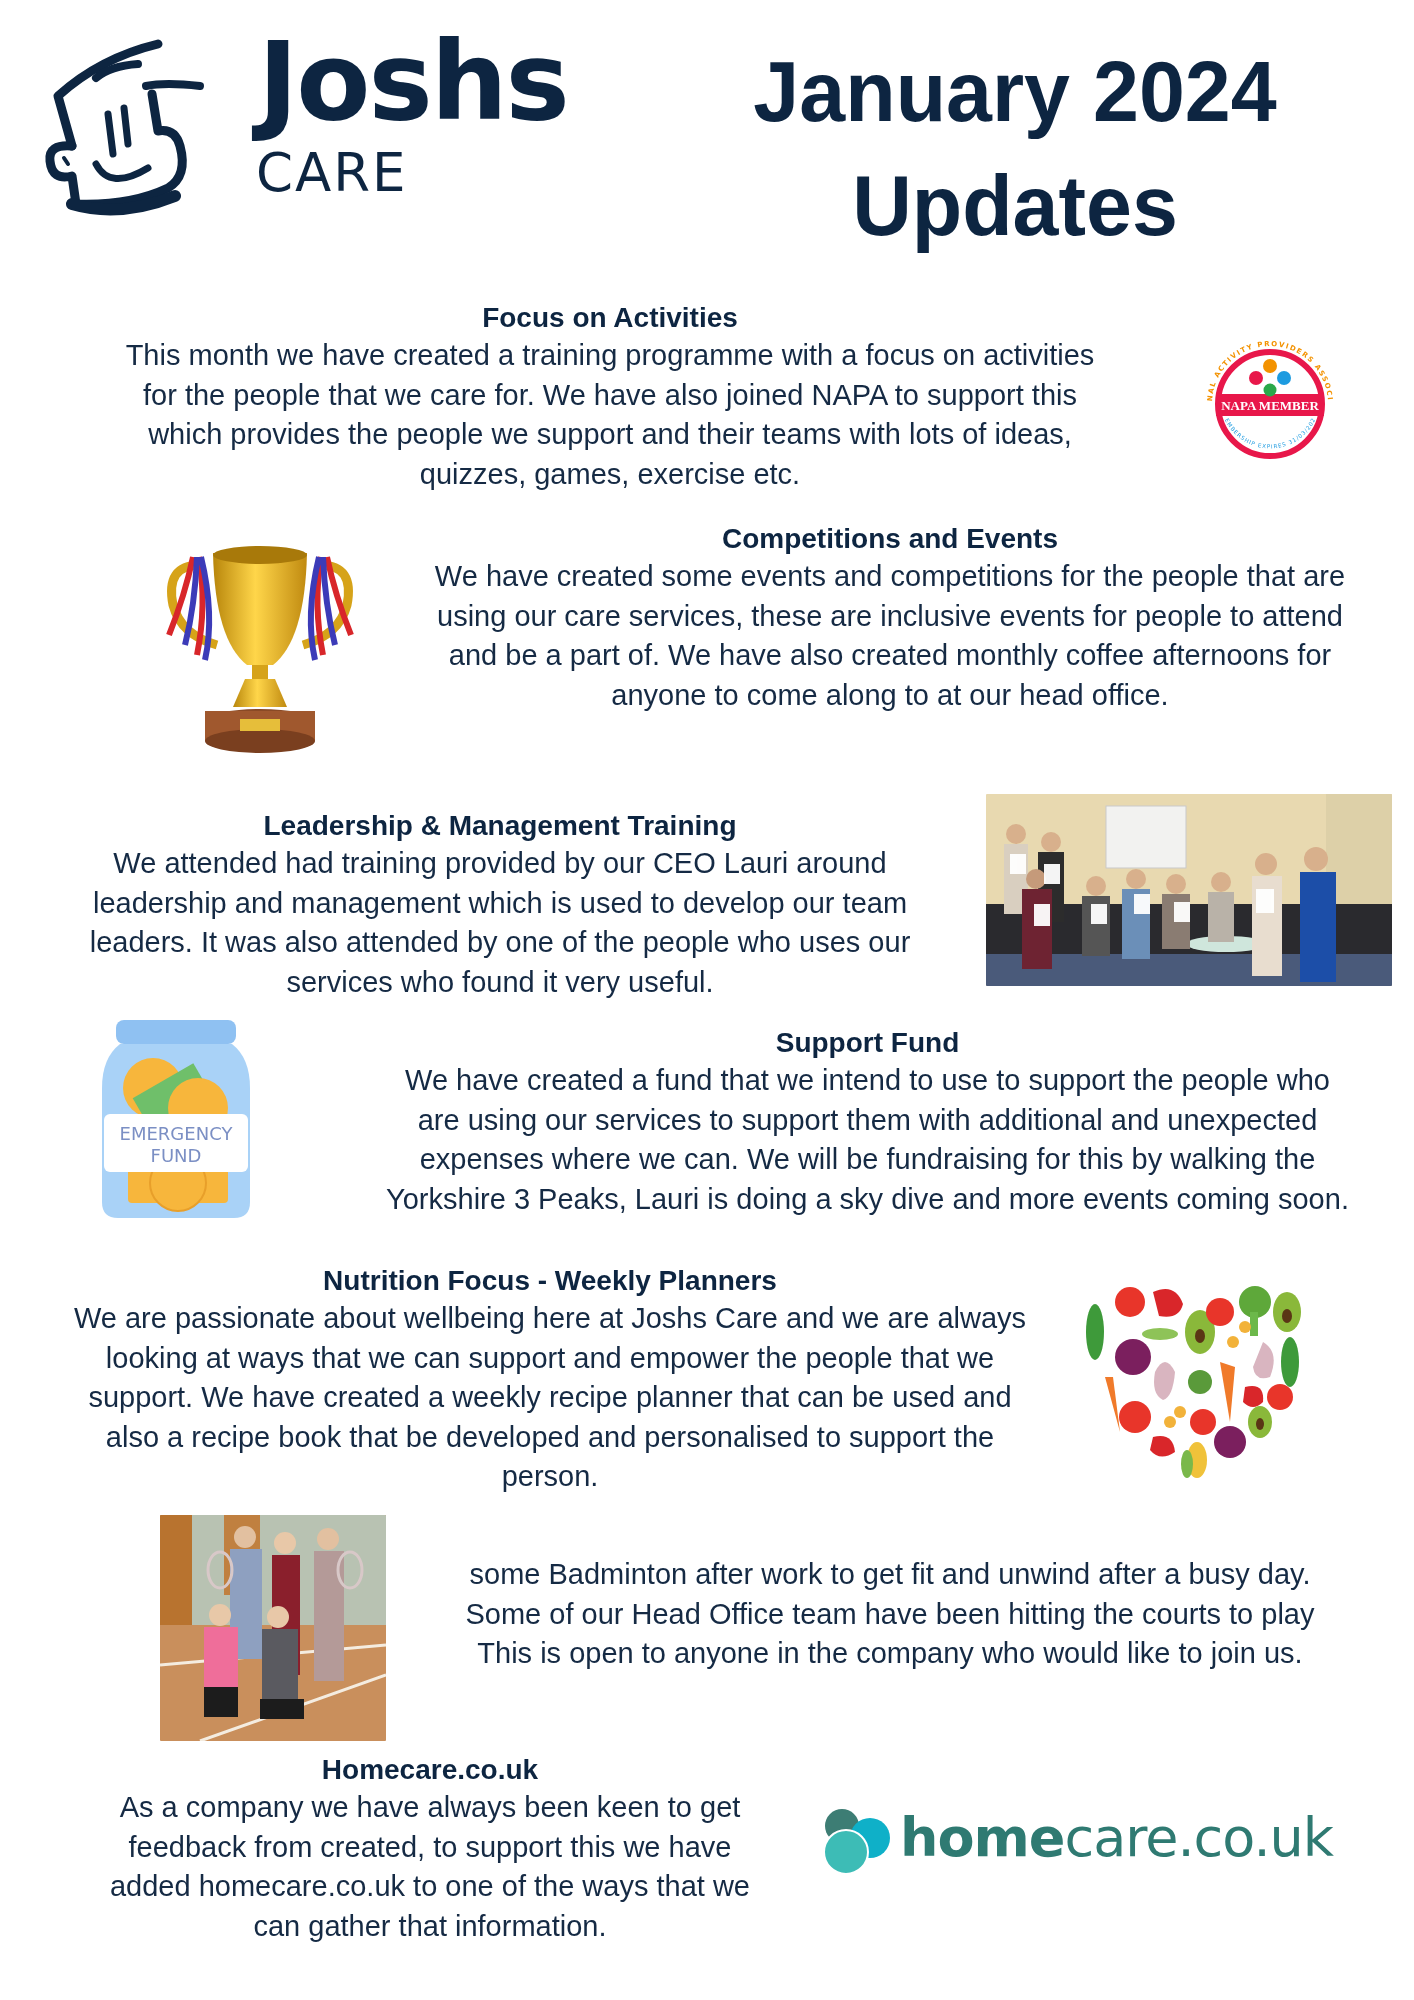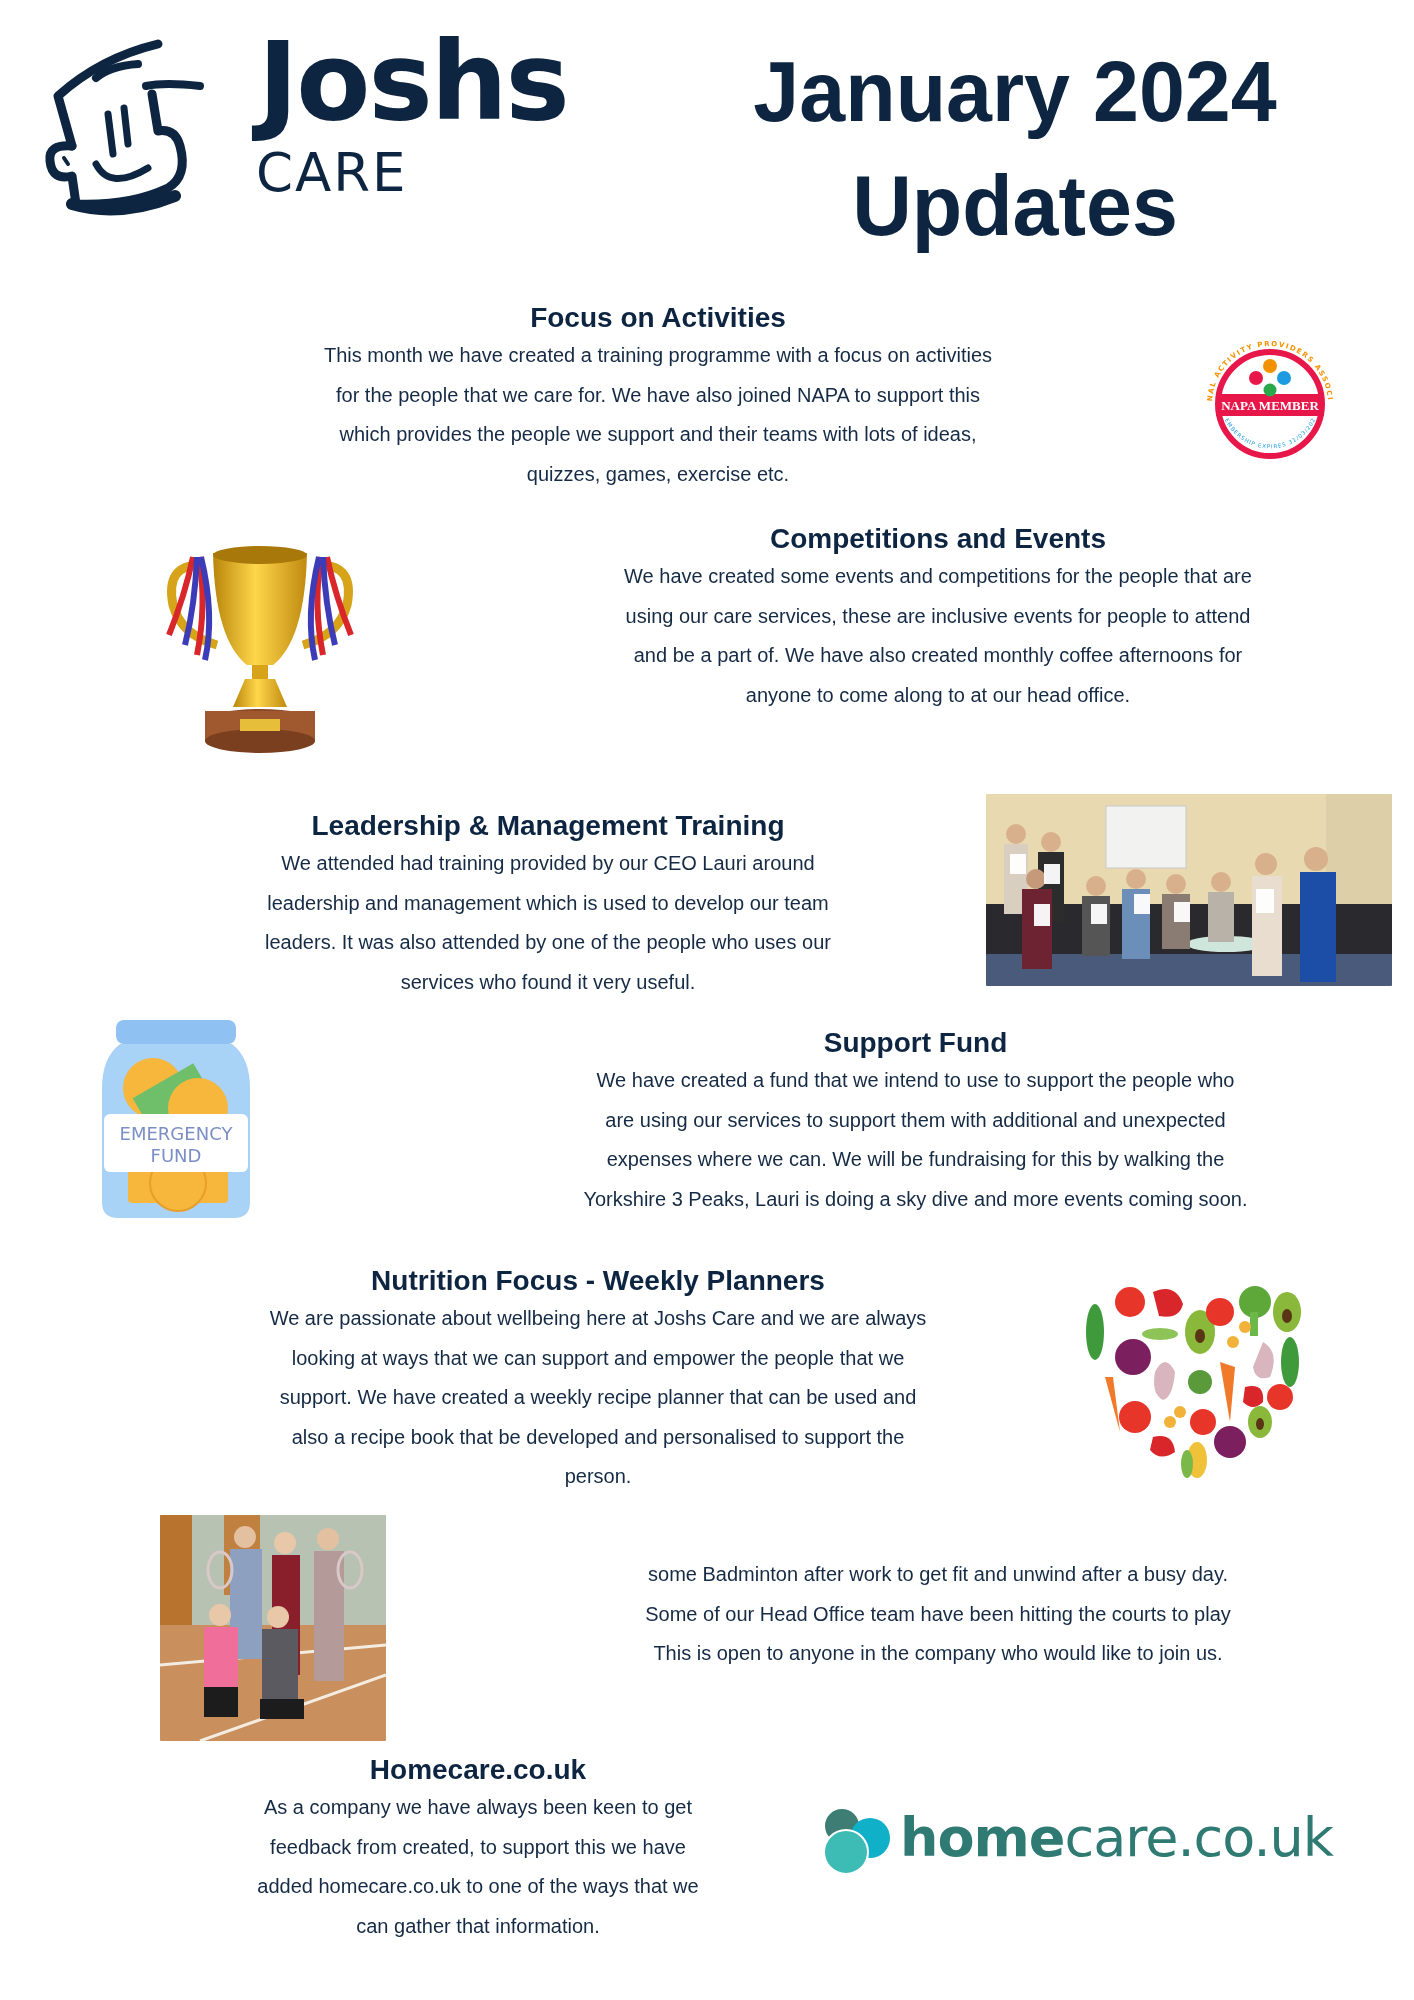--- a/index.html
+++ b/index.html
@@ -8,23 +8,23 @@
   .abs { position: absolute; }
 
   
   .brand-joshs { left: 258px; top: 28px; font-family: "DejaVu Sans", sans-serif; font-weight: bold; font-size: 108px; letter-spacing: -2px; color: #0d2541; line-height: 1; }
   .brand-care  { left: 256px; top: 146px; font-family: "DejaVu Sans", sans-serif; font-size: 53px; letter-spacing: 2px; color: #0d2541; line-height: 1; }
   .title { width: 620px; left: 705px; text-align: center; font-family: "Liberation Sans", sans-serif; font-weight: bold; color: #0d2541; line-height: 1; transform: scaleX(0.96); }
   .title-1 { top: 48px; font-size: 86px; }
   .title-2 { top: 162px; font-size: 86px; }
 
   
-  .section { text-align: center; font-family: "Liberation Sans", sans-serif; color: #152a44; margin-left: 48px; }
+  .section { text-align: center; font-family: "Liberation Sans", sans-serif; color: #152a44; }
   .section h2 { font-size: 28px; font-weight: bold; line-height: 36px; color: #0d2541; }
-  .section p { font-size: 20px; line-height: 39.5px; }
+  .section p { font-size: 29px; line-height: 39.5px; }
 
   
   .photo { overflow: hidden; border-radius: 1px; }
 </style>
 </head>
 <body>
 
 <div class="abs" style="left:40px;top:36px;width:180px;height:185px;">
   <svg width="180" height="185" viewBox="0 0 180 185">
     <g fill="none" stroke="#0d2541" stroke-linecap="round" stroke-linejoin="round">

